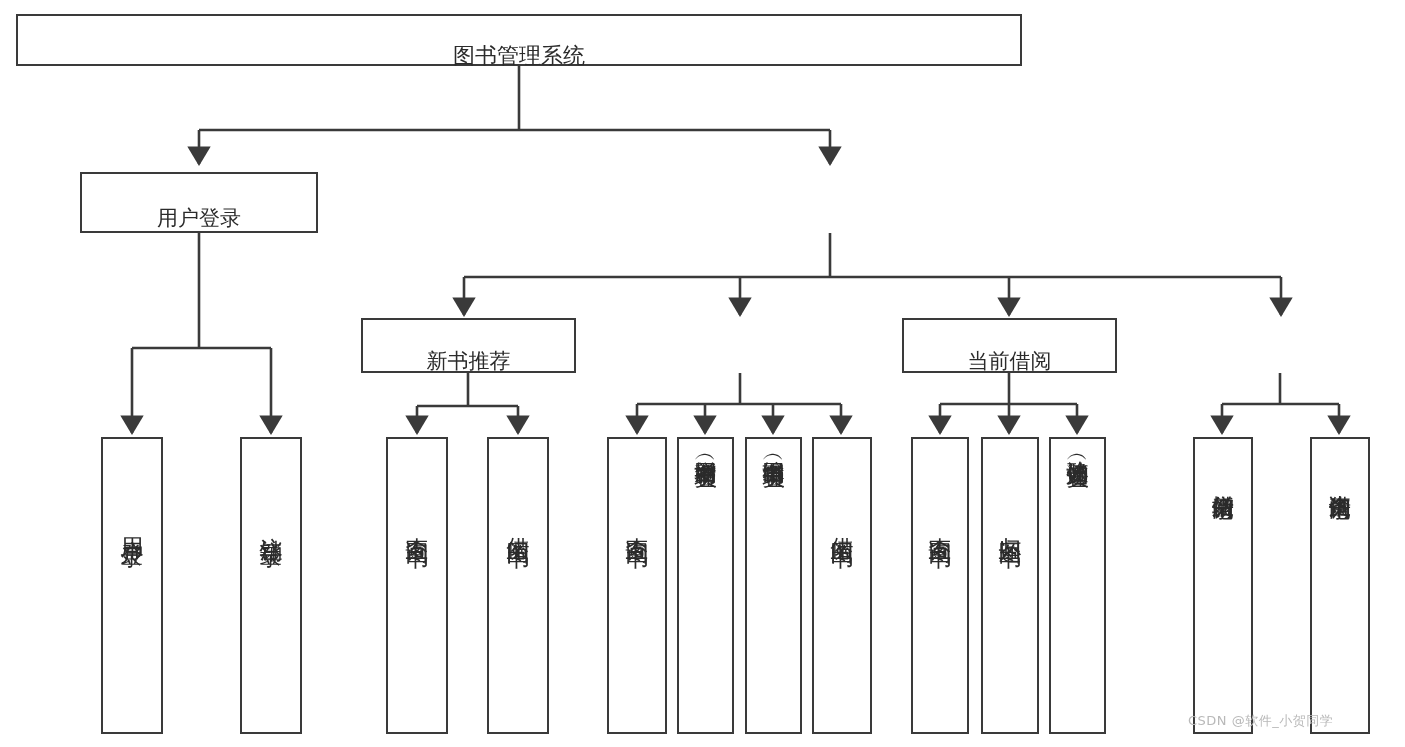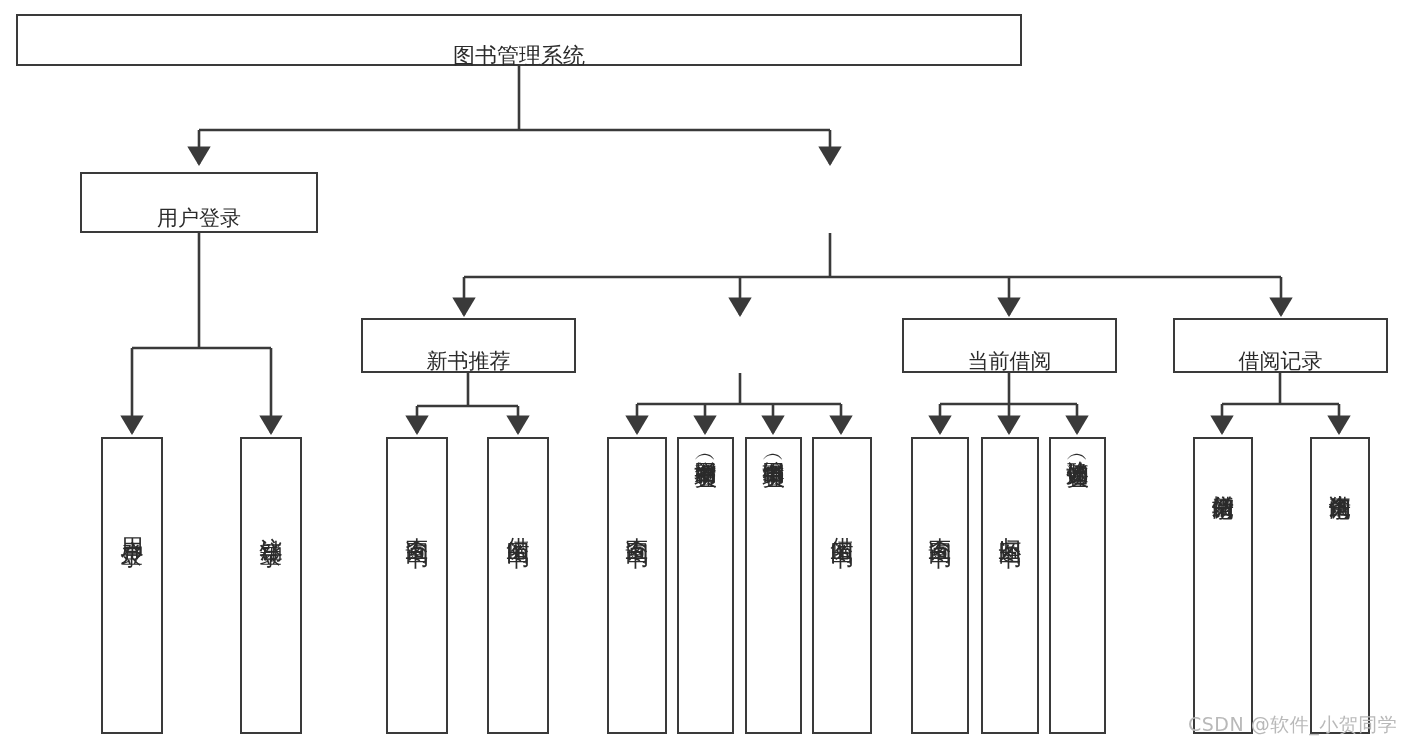--- a/index.html
+++ b/index.html
@@ -65,21 +65,21 @@
     line-height: 1;
   }
   .node.v.tall .label {
     font-size: 22px;
     letter-spacing: 1px;
   }
   #watermark {
     position: absolute;
     left: 1188px;
     top: 712px;
-    font-size: 19px;
+    font-size: 13px;
     color: #b9b9b9;
     letter-spacing: 0.5px;
     white-space: nowrap;
     z-index: 5;
     font-family: "DejaVu Sans", "Liberation Sans", sans-serif;
   }
 </style>
 </head>
 <body>
 
@@ -146,23 +146,20 @@
 
   <div class="node h" style="left:361px; top:318px; width:215px; height:55px;">
     <span class="label">新书推荐</span>
   </div>
 
 
   <div class="node h" style="left:902px; top:318px; width:215px; height:55px;">
     <span class="label">当前借阅</span>
   </div>
 
-  <div class="node h" style="left:1173px; top:318px; width:215px; height:55px;">
-    <span class="label">借阅记录</span>
-  </div>
 
   <div class="node v" style="left:101px; top:437px; width:62px; height:297px; padding-top:80px;">
     <span class="label">用户登录</span>
   </div>
 
   <div class="node v" style="left:240px; top:437px; width:62px; height:297px; padding-top:80px;">
     <span class="label">注销登录</span>
   </div>
 
   <div class="node v" style="left:386px; top:437px; width:62px; height:297px; padding-top:80px;">

